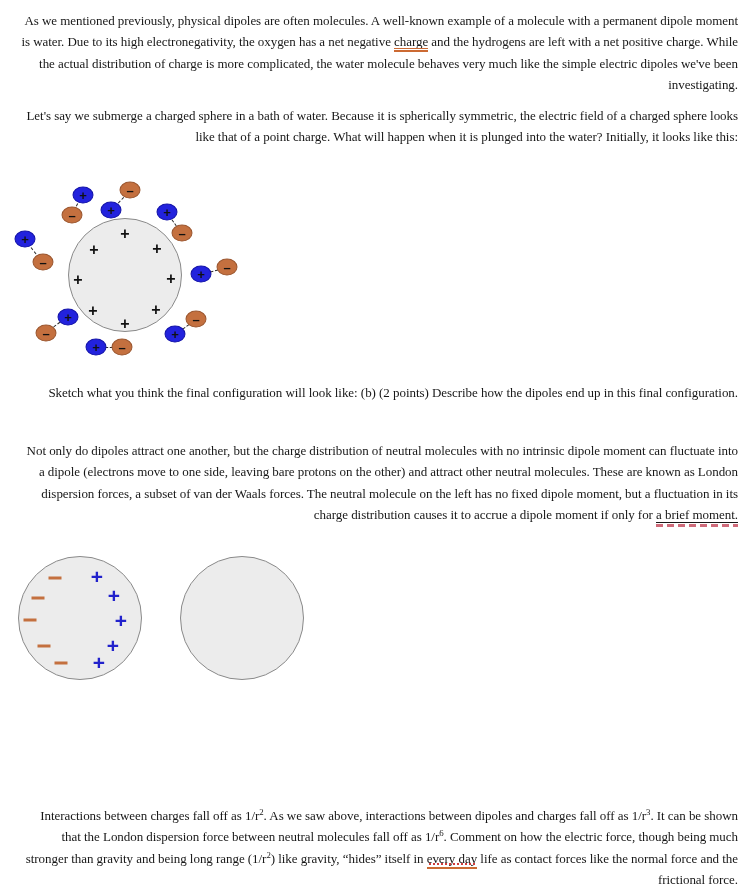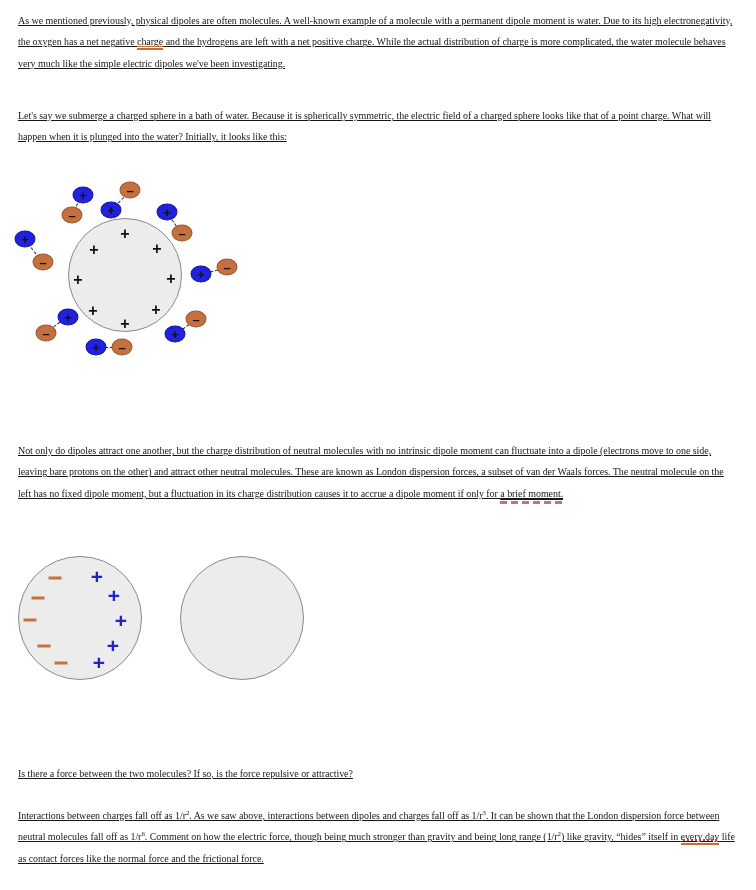--- a/index.html
+++ b/index.html
@@ -18,25 +18,24 @@
   .page {
     position: relative;
     width: 756px;
     height: 890px;
     padding: 0;
     box-sizing: border-box;
   }
   p.para {
     margin: 0;
     padding: 0;
-    font-size: 10px;
+    font-size: 13px;
     line-height: 21.4px;
-    text-align: left;
+    text-align: right;
     letter-spacing: -0.05px;
-    text-decoration: underline;
   }
   .block {
     position: absolute;
     left: 18px;
     width: 720px;
   }
 
   
   .ann-orange {
     position: relative;
@@ -216,20 +215,23 @@
       <div class="ion neg" style="left: 46px; top: 163px;">–</div>
       <div class="ion pos" style="left: 68px; top: 147px;">+</div>
       <div class="bond" style="left: 96px; top: 177px; width: 26px; transform: rotate(0deg);"></div>
       <div class="ion neg" style="left: 122px; top: 177px;">–</div>
       <div class="ion pos" style="left: 96px; top: 177px;">+</div>
       <div class="bond" style="left: 175px; top: 164px; width: 25.807px; transform: rotate(-35.5377deg);"></div>
       <div class="ion neg" style="left: 196px; top: 149px;">–</div>
       <div class="ion pos" style="left: 175px; top: 164px;">+</div>
     </div>
 
+  <div class="block" style="top:382px;">
+    <p class="para">Sketch what you think the final configuration will look like: (b) (2 points) Describe how the dipoles end up in this final configuration.</p>
+  </div>
 
   <div class="block" style="top:440px;">
     <p class="para"><span>Not only do dipoles attract one another, but the charge distribution of neutral molecules with no intrinsic dipole moment can fluctuate into a dipole (electrons move to one side, leaving bare protons on the other) and attract other neutral molecules. These are known as London dispersion forces, a subset of van der Waals forces. The neutral molecule on the left has no fixed dipole moment, but a fluctuation in its charge distribution causes it to accrue a dipole moment if only for </span><span class="ann-black-dash"><span>a brief moment.</span><span class="dash"></span></span></p>
   </div>
 
   <div class="fig" id="fig-molecules" style="left:0px; top:550px; width:320px; height:140px;">
   <div class="mol" style="left: 18px; top: 6px; width: 124px; height: 124px;"></div>
       <div class="mol" style="left: 180px; top: 6px; width: 124px; height: 124px;"></div>
       <div class="minus-bar" style="left: 55px; top: 28px;"></div>
       <div class="minus-bar" style="left: 38px; top: 48px;"></div>
@@ -237,21 +239,18 @@
       <div class="minus-bar" style="left: 44px; top: 96px;"></div>
       <div class="minus-bar" style="left: 61px; top: 113px;"></div>
       <div class="plus-blue" style="left: 97px; top: 26px;">+</div>
       <div class="plus-blue" style="left: 114px; top: 45px;">+</div>
       <div class="plus-blue" style="left: 121px; top: 70px;">+</div>
       <div class="plus-blue" style="left: 113px; top: 95px;">+</div>
       <div class="plus-blue" style="left: 99px; top: 112px;">+</div>
     </div>
 
 
-  <div class="block" style="top:763px;">
-    <p class="para">Is there a force between the two molecules? If so, is the force repulsive or attractive?</p>
-  </div>
 
   <div class="block" style="top:805px;">
     <p class="para"><span>Interactions between charges fall off as 1/r</span><sup>2</sup><span>. As we saw above, interactions between dipoles and charges fall off as 1/r</span><sup>3</sup><span>. It can be shown that the London dispersion force between neutral molecules fall off as 1/r</span><sup>6</sup><span>. Comment on how the electric force, though being much stronger than gravity and being long range (1/r</span><sup>2</sup><span>) like gravity, “hides” itself in </span><span class="ann-orange-dot"><span>every day</span><span class="sq"></span></span><span> life as contact forces like the normal force and the frictional force.</span></p>
   </div>
 
 </div>
 
 </body></html>

